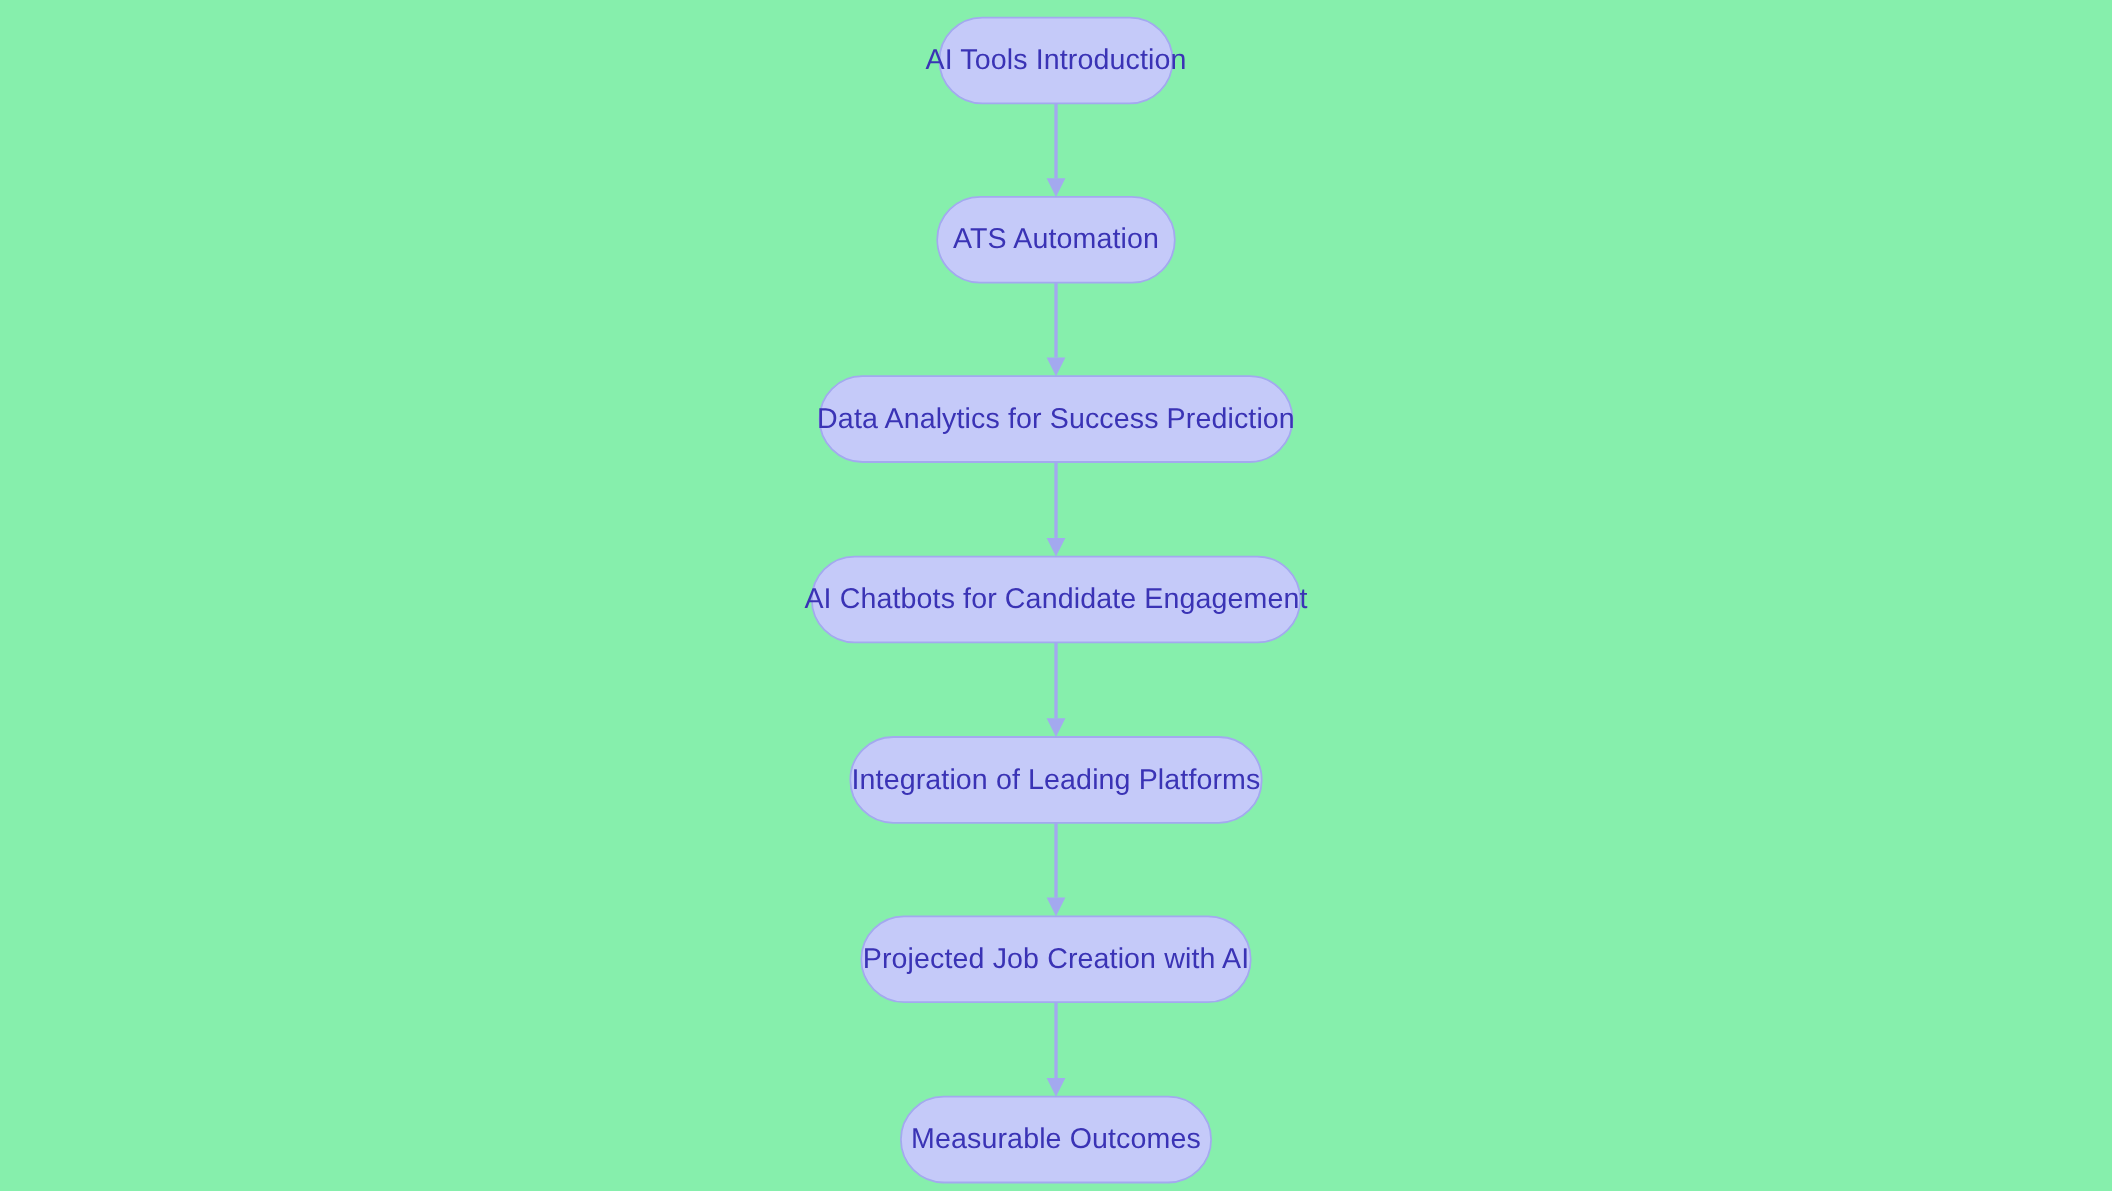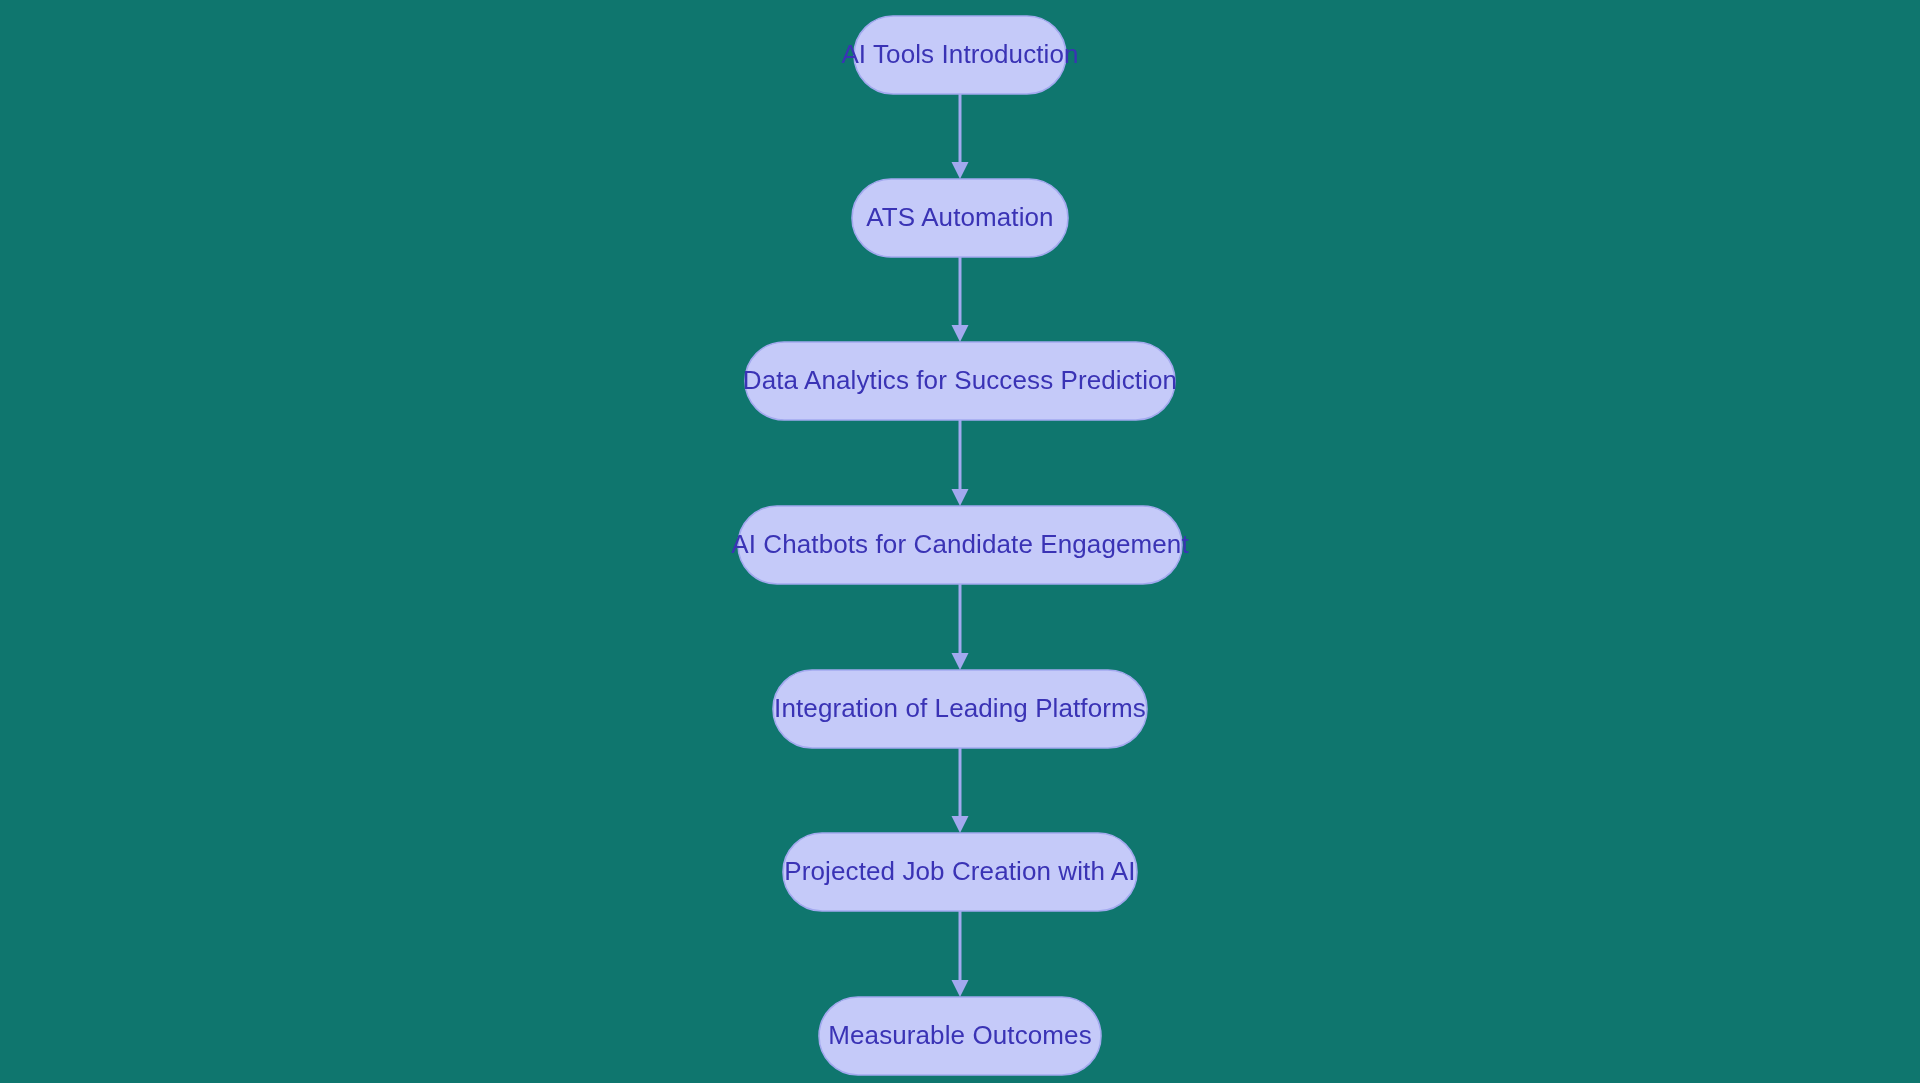--- a/index.html
+++ b/index.html
@@ -11,21 +11,21 @@
     width: 1920px;
     height: 1083px;
     overflow: hidden;
     font-family: "Liberation Sans", sans-serif;
   }
 
   #flowchart {
     position: relative;
     width: 1920px;
     height: 1083px;
-    background: #0f766e;
+    background: #86efac;
   }
 
   #flow-svg {
     position: absolute;
     top: 0;
     left: 0;
     width: 1920px;
     height: 1083px;
     display: block;
   }

